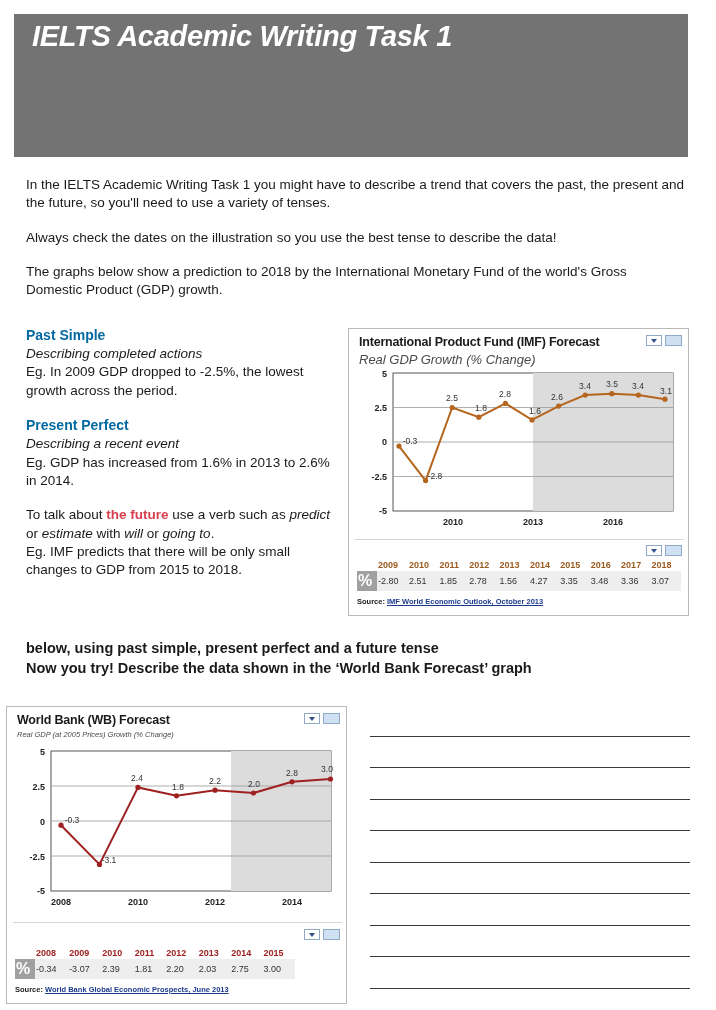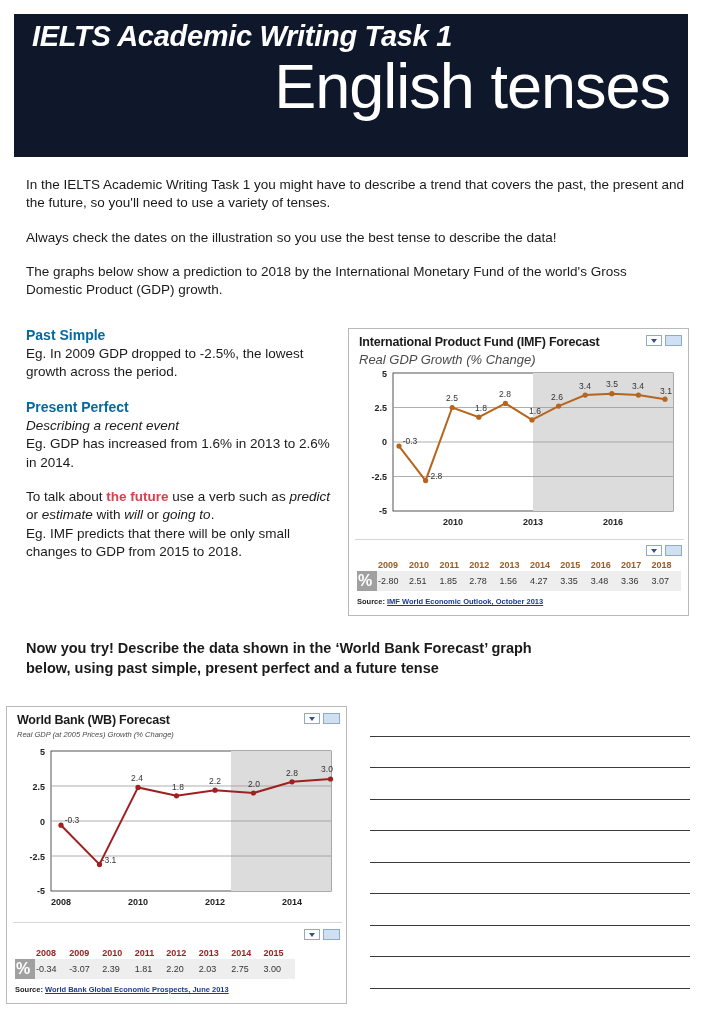--- a/index.html
+++ b/index.html
@@ -9,21 +9,21 @@
     font-family:"Liberation Sans", sans-serif;
     color:#1a1a1a;
     overflow:hidden;
     position:relative;
   }
 
   
   .banner {
     position:absolute; left:14px; top:14px;
     width:674px; height:143px;
-    background:#0f172a;
+    background:#737373;
     box-sizing:border-box;
     padding:6px 18px 0 18px;
   }
   .banner-sub {
     color:#ffffff;
     font-style:italic;
     font-weight:bold;
     font-size:29px;
     letter-spacing:-0.3px;
     line-height:1.15;
@@ -115,33 +115,33 @@
 
   
   .lines { position:absolute; left:370px; top:705px; width:320px; }
   .wline { height:30.5px; border-bottom:1.5px solid #3a3a3a; }
 </style>
 </head>
 <body>
 
 <div class="banner">
   <div class="banner-sub">IELTS Academic Writing Task 1</div>
-  <div class="banner-title">English tenses</div>
 </div>
 
 <div class="intro">
   <p>In the IELTS Academic Writing Task 1 you might have to describe a trend that covers the past, the present and the future, so you'll need to use a variety of tenses.</p>
   <p>Always check the dates on the illustration so you use the best tense to describe the data!</p>
   <p>The graphs below show a prediction to 2018 by the International Monetary Fund of the world's Gross Domestic Product (GDP) growth.</p>
 </div>
 
 <div class="tense-col">
 
   <div class="tense-block">
     <div class="tense-head">Past Simple</div>
+    <div class="tense-it">Describing completed actions</div>
     <div>Eg. In 2009 GDP dropped to -2.5%, the lowest growth across the period.</div>
   </div>
 
   <div class="tense-block">
     <div class="tense-head">Present Perfect</div>
     <div class="tense-it">Describing a recent event</div>
     <div>Eg. GDP has increased from 1.6% in 2013 to 2.6% in 2014.</div>
   </div>
 
   <div class="tense-block">
@@ -258,22 +258,22 @@
       </table>
 
     <div class="source" style="left:8px; top:268px;">
       <span>Source: </span><span class="lnk">IMF World Economic Outlook, October 2013</span>
     </div>
 
   </div>
 </div>
 
 <div class="prompt">
+  <div>below, using past simple, present perfect and a future tense</div>
   <div>Now you try! Describe the data shown in the ‘World Bank Forecast’ graph</div>
-  <div>below, using past simple, present perfect and a future tense</div>
 </div>
 
 <div class="widget wb" style="left:6px; top:706px; width:341px; height:298px;">
   <div class="widget-inner">
 
     <div class="w-ctrls" style="right:6px; top:6px;">
       <span class="ctrl-a">
           <i class="caret"></i>
         </span>
       <span class="ctrl-b"></span>

